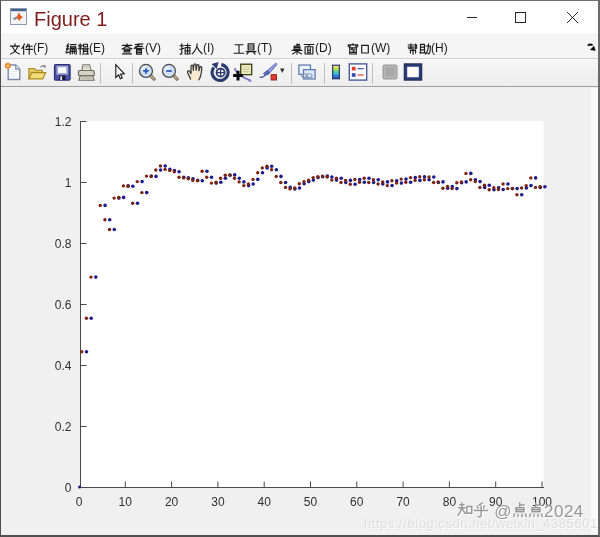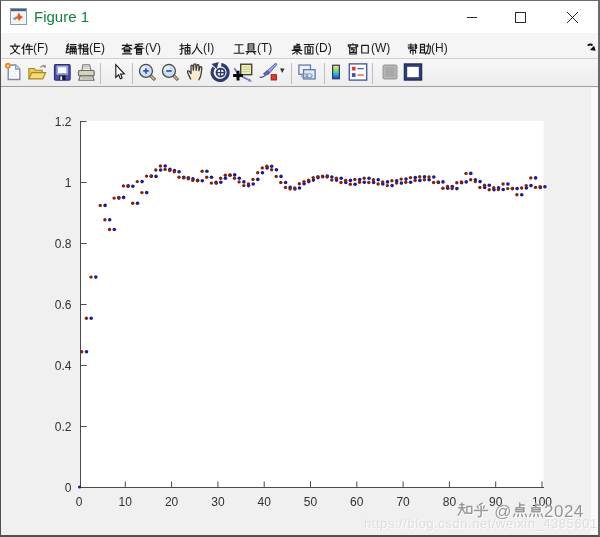--- a/index.html
+++ b/index.html
@@ -1,21 +1,21 @@
 <!DOCTYPE html>
 <html><head><meta charset="utf-8">
 <style>
 * { margin:0; padding:0; box-sizing:border-box; }
 html,body { width:600px; height:537px; overflow:hidden; }
 body { font-family:"Liberation Sans", sans-serif; position:relative;
   background:#f0f0f0; border:1px solid #4f4f4f; border-top-color:#6e6e6e;
   border-bottom-width:2px; border-right-width:2px; border-right-color:#6a6a6a; }
 #titlebar { position:absolute; left:0; top:0; width:598px; height:32px; background:#fff; }
 #tbicon { position:absolute; left:9px; top:7px; }
-#tbtitle { position:absolute; left:33px; top:7px; font-size:15px; color:#15803d; }
+#tbtitle { position:absolute; left:33px; top:7px; font-size:20px; color:#7f1d1d; }
 #winbtns { position:absolute; right:0; top:0; }
 #menubar { position:absolute; left:0; top:32px; width:598px; height:25px; background:#f5f5f5; }
 .mi { position:absolute; top:6px; height:14px; white-space:nowrap; }
 .cj { display:inline-block; vertical-align:-2px; }
 .ml { font-size:12px; color:#1a1a1a; vertical-align:1px; }
 #menuarrow { position:absolute; left:586px; top:10px; }
 #toolbar { position:absolute; left:0; top:57px; width:598px; height:29px;
   background:linear-gradient(#f7f7f7,#ededed); border-top:1px solid #d0d0d0;
   border-bottom:1px solid #9f9f9f; }
 .tbi { position:absolute; }

